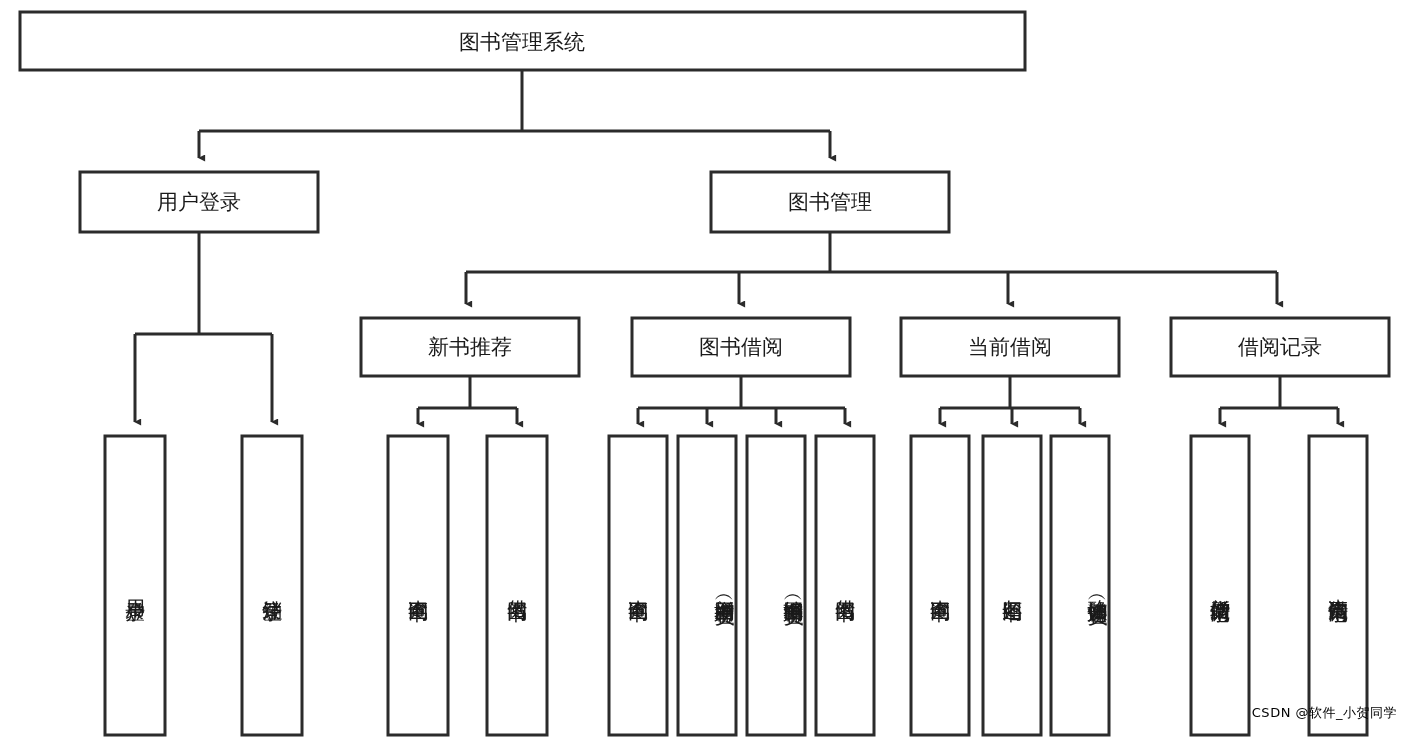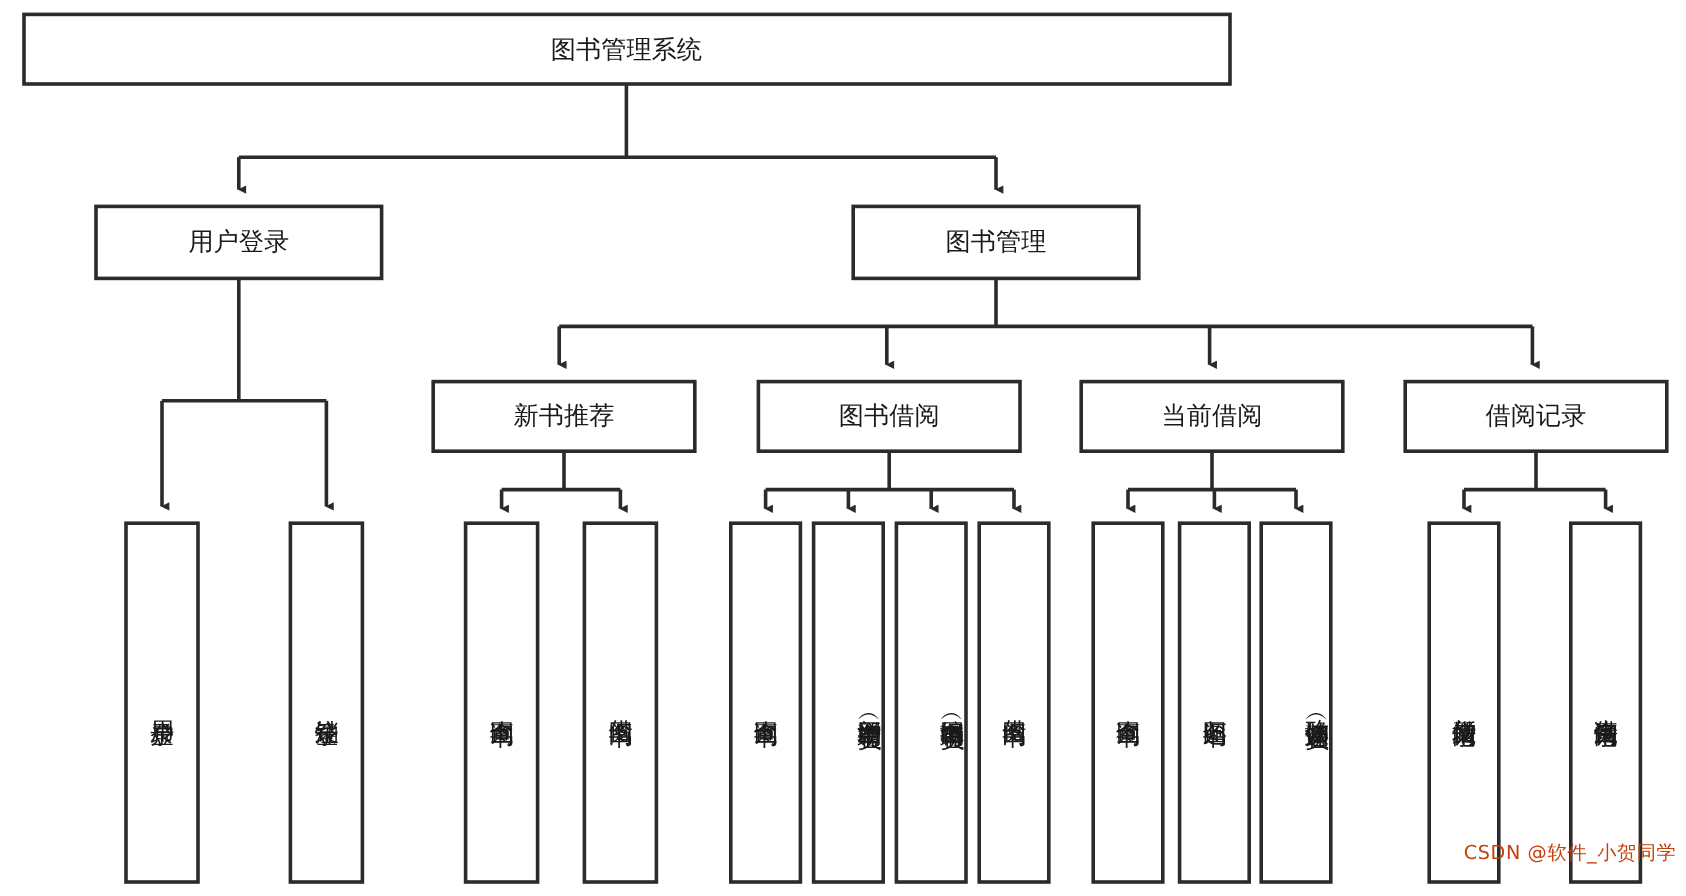--- a/index.html
+++ b/index.html
@@ -61,22 +61,22 @@
     letter-spacing: 1px;
     color: #1a1a1a;
     white-space: nowrap;
     pointer-events: none;
   }
   .watermark {
     position: absolute;
     right: 8px;
     bottom: 6px;
     font-family: "DejaVu Sans", "Liberation Sans", sans-serif;
-    font-size: 16px;
-    color: #c2410c;
+    font-size: 13px;
+    color: #000000;
     letter-spacing: 0.5px;
     white-space: nowrap;
   }
 </style>
 </head>
 <body>
 
 <div id="diagram-root">
 
   <svg class="tree-canvas" viewBox="0 0 1405 747">

